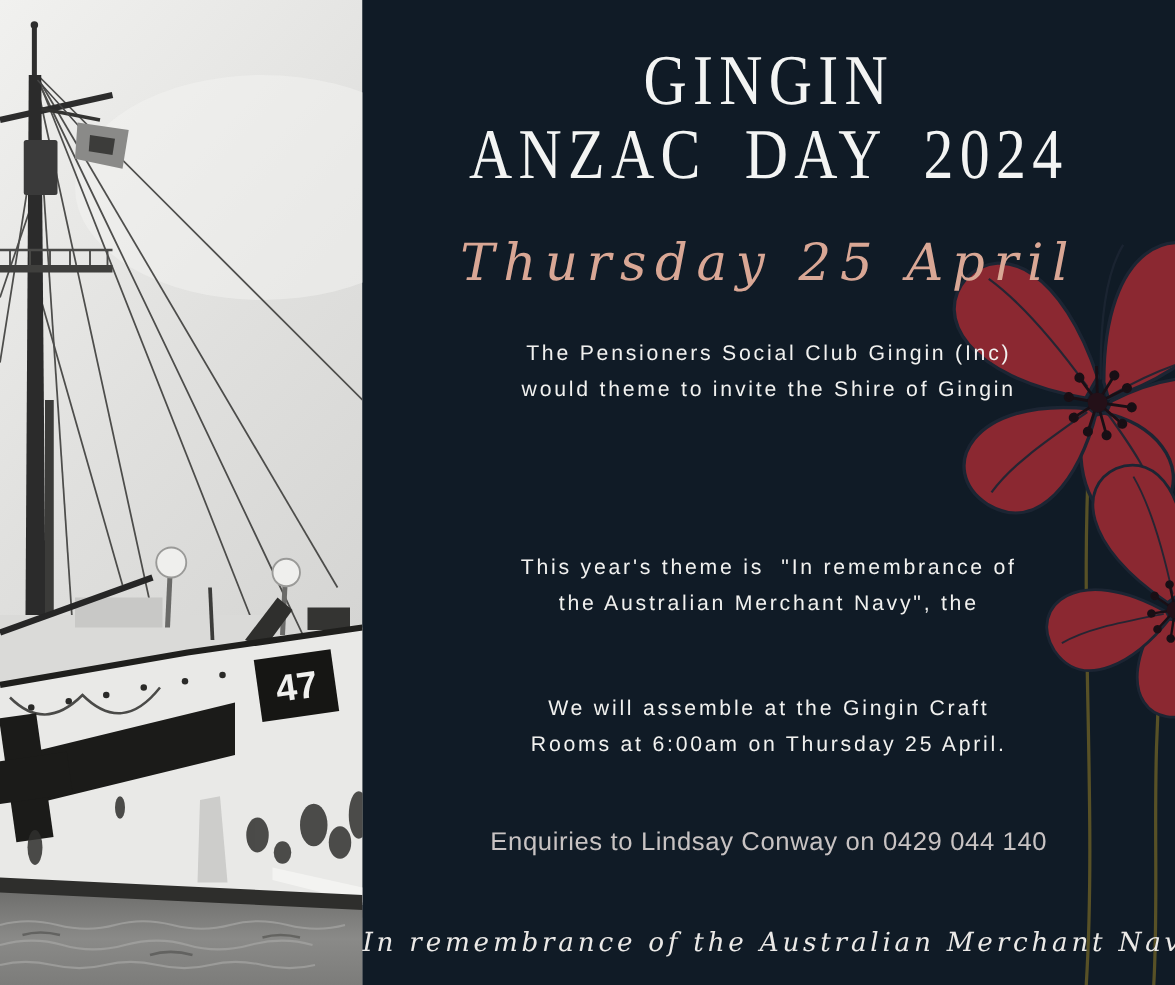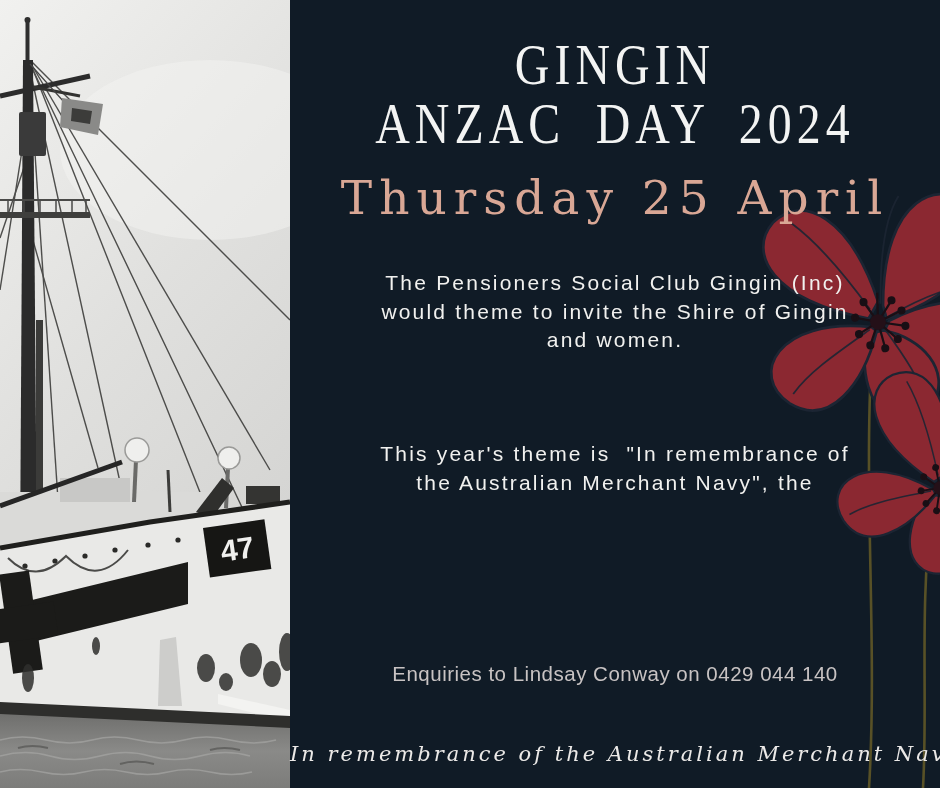--- a/index.html
+++ b/index.html
@@ -13,25 +13,25 @@
   .tblock{position:absolute;left:0;right:0;text-align:center;}
   .title{
     font-family:"Liberation Serif","DejaVu Serif",serif;
     color:#f3f4f3;font-size:57px;line-height:58px;font-weight:normal;
     letter-spacing:6px;word-spacing:16px;transform:scaleX(0.84);
     white-space:pre;
   }
   .title-l1{top:36px;}
   .title-l2{top:95px;}
   .date-script{
-    top:168px;font-family:"DejaVu Serif",serif;
-    font-size:47px;line-height:60px;color:#d9a795;letter-spacing:7px;
+    top:180px;font-family:"DejaVu Serif",serif;font-style:italic;
+    font-size:41px;line-height:60px;color:#d9a795;letter-spacing:7px;
   }
   .para{
-    color:#f1f1ef;font-size:21px;line-height:28.7px;letter-spacing:2.2px;
+    color:#f1f1ef;font-size:17px;line-height:28.7px;letter-spacing:2.2px;
     font-weight:normal;
   }
   .para .line{white-space:pre;}
   .para-1{top:269px;}
   .para-2{top:440px;}
   .para-3{top:553px;}
   .enquiries{
     top:660px;font-size:20.5px;line-height:28px;color:#c8c3c3;
     letter-spacing:0.5px;
   }
@@ -222,26 +222,29 @@
     </svg>
 
     <div class="tblock title title-l1">GINGIN</div>
     <div class="tblock title title-l2">ANZAC DAY 2024</div>
 
     <div class="tblock date-script">Thursday 25 April</div>
 
     <div class="tblock para para-1">
       <div class="line">The Pensioners Social Club Gingin (Inc)</div>
       <div class="line">would theme to invite the Shire of Gingin</div>
-      <div class="line">and women.</div>
     </div>
 
     <div class="tblock para para-2">
       <div class="line">This year's theme is  "In remembrance of</div>
       <div class="line">the Australian Merchant Navy", the</div>
     </div>
 
+    <div class="tblock para para-3">
+      <div class="line">We will assemble at the Gingin Craft</div>
+      <div class="line">Rooms at 6:00am on Thursday 25 April.</div>
+    </div>
 
     <div class="tblock enquiries">Enquiries to Lindsay Conway on 0429 044 140</div>
 
     <div class="tblock footer-script">In remembrance of the Australian Merchant Navy</div>
   </div>
 </div>
 
 </body></html>

